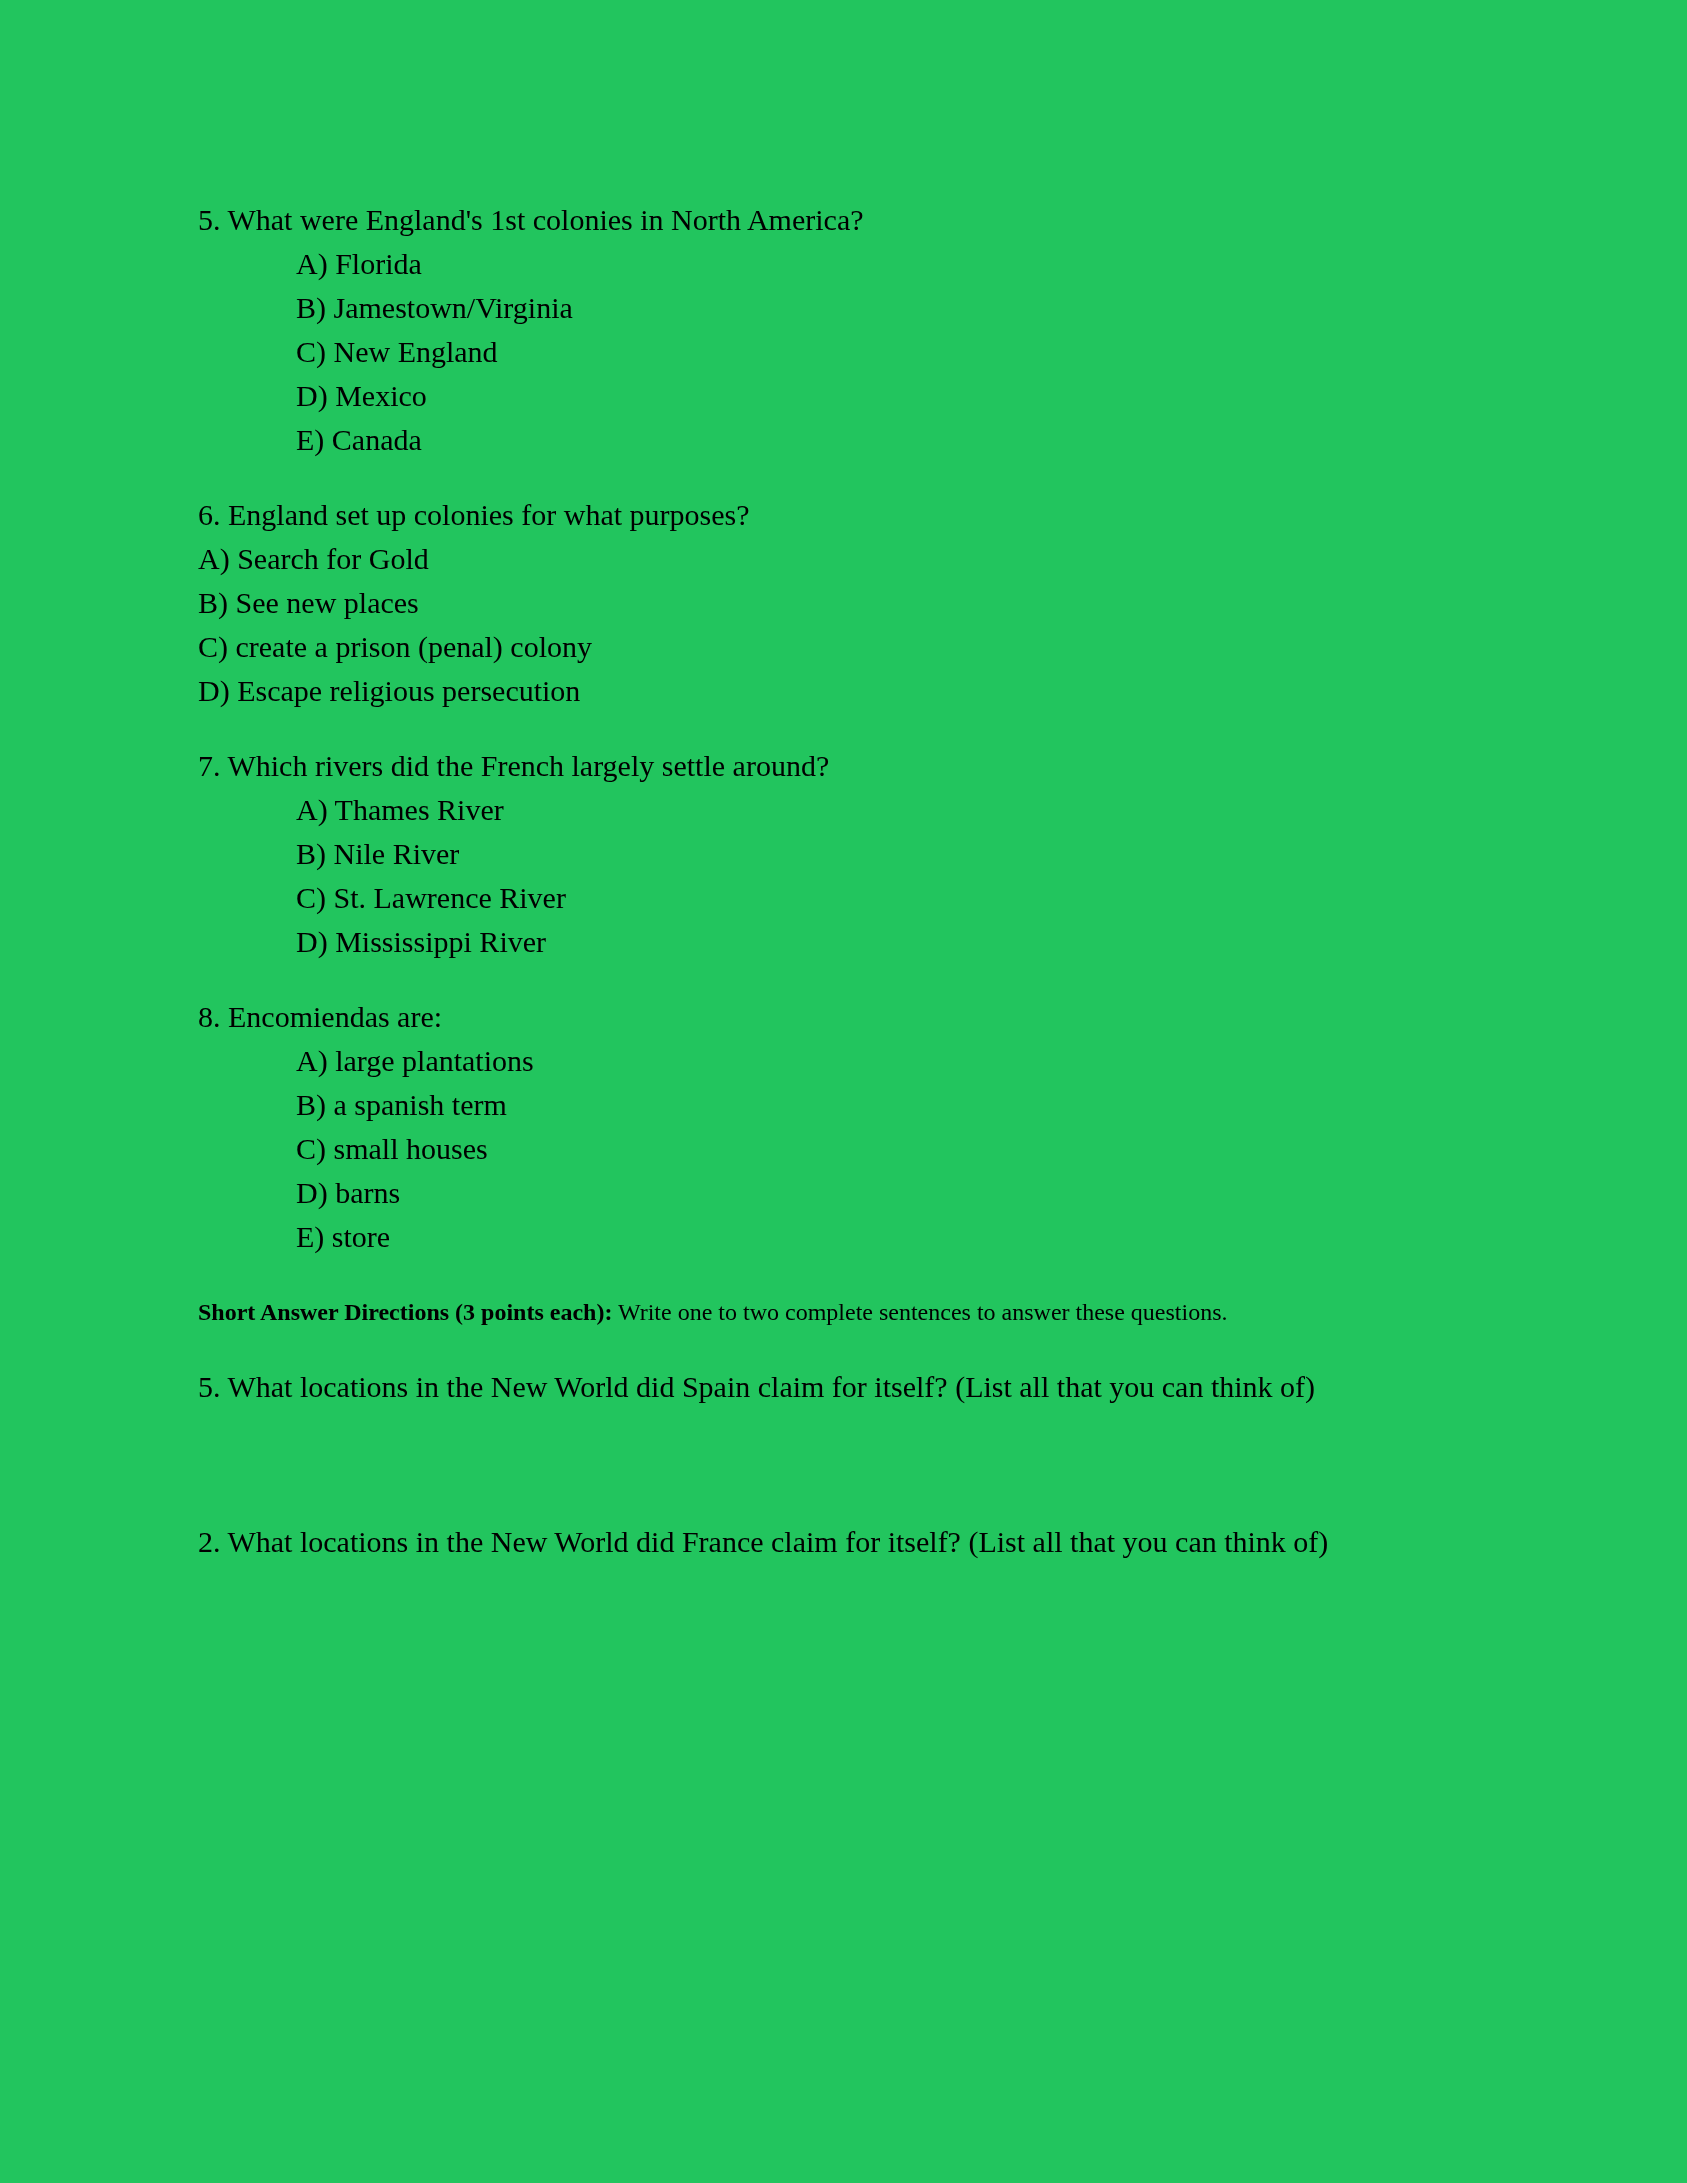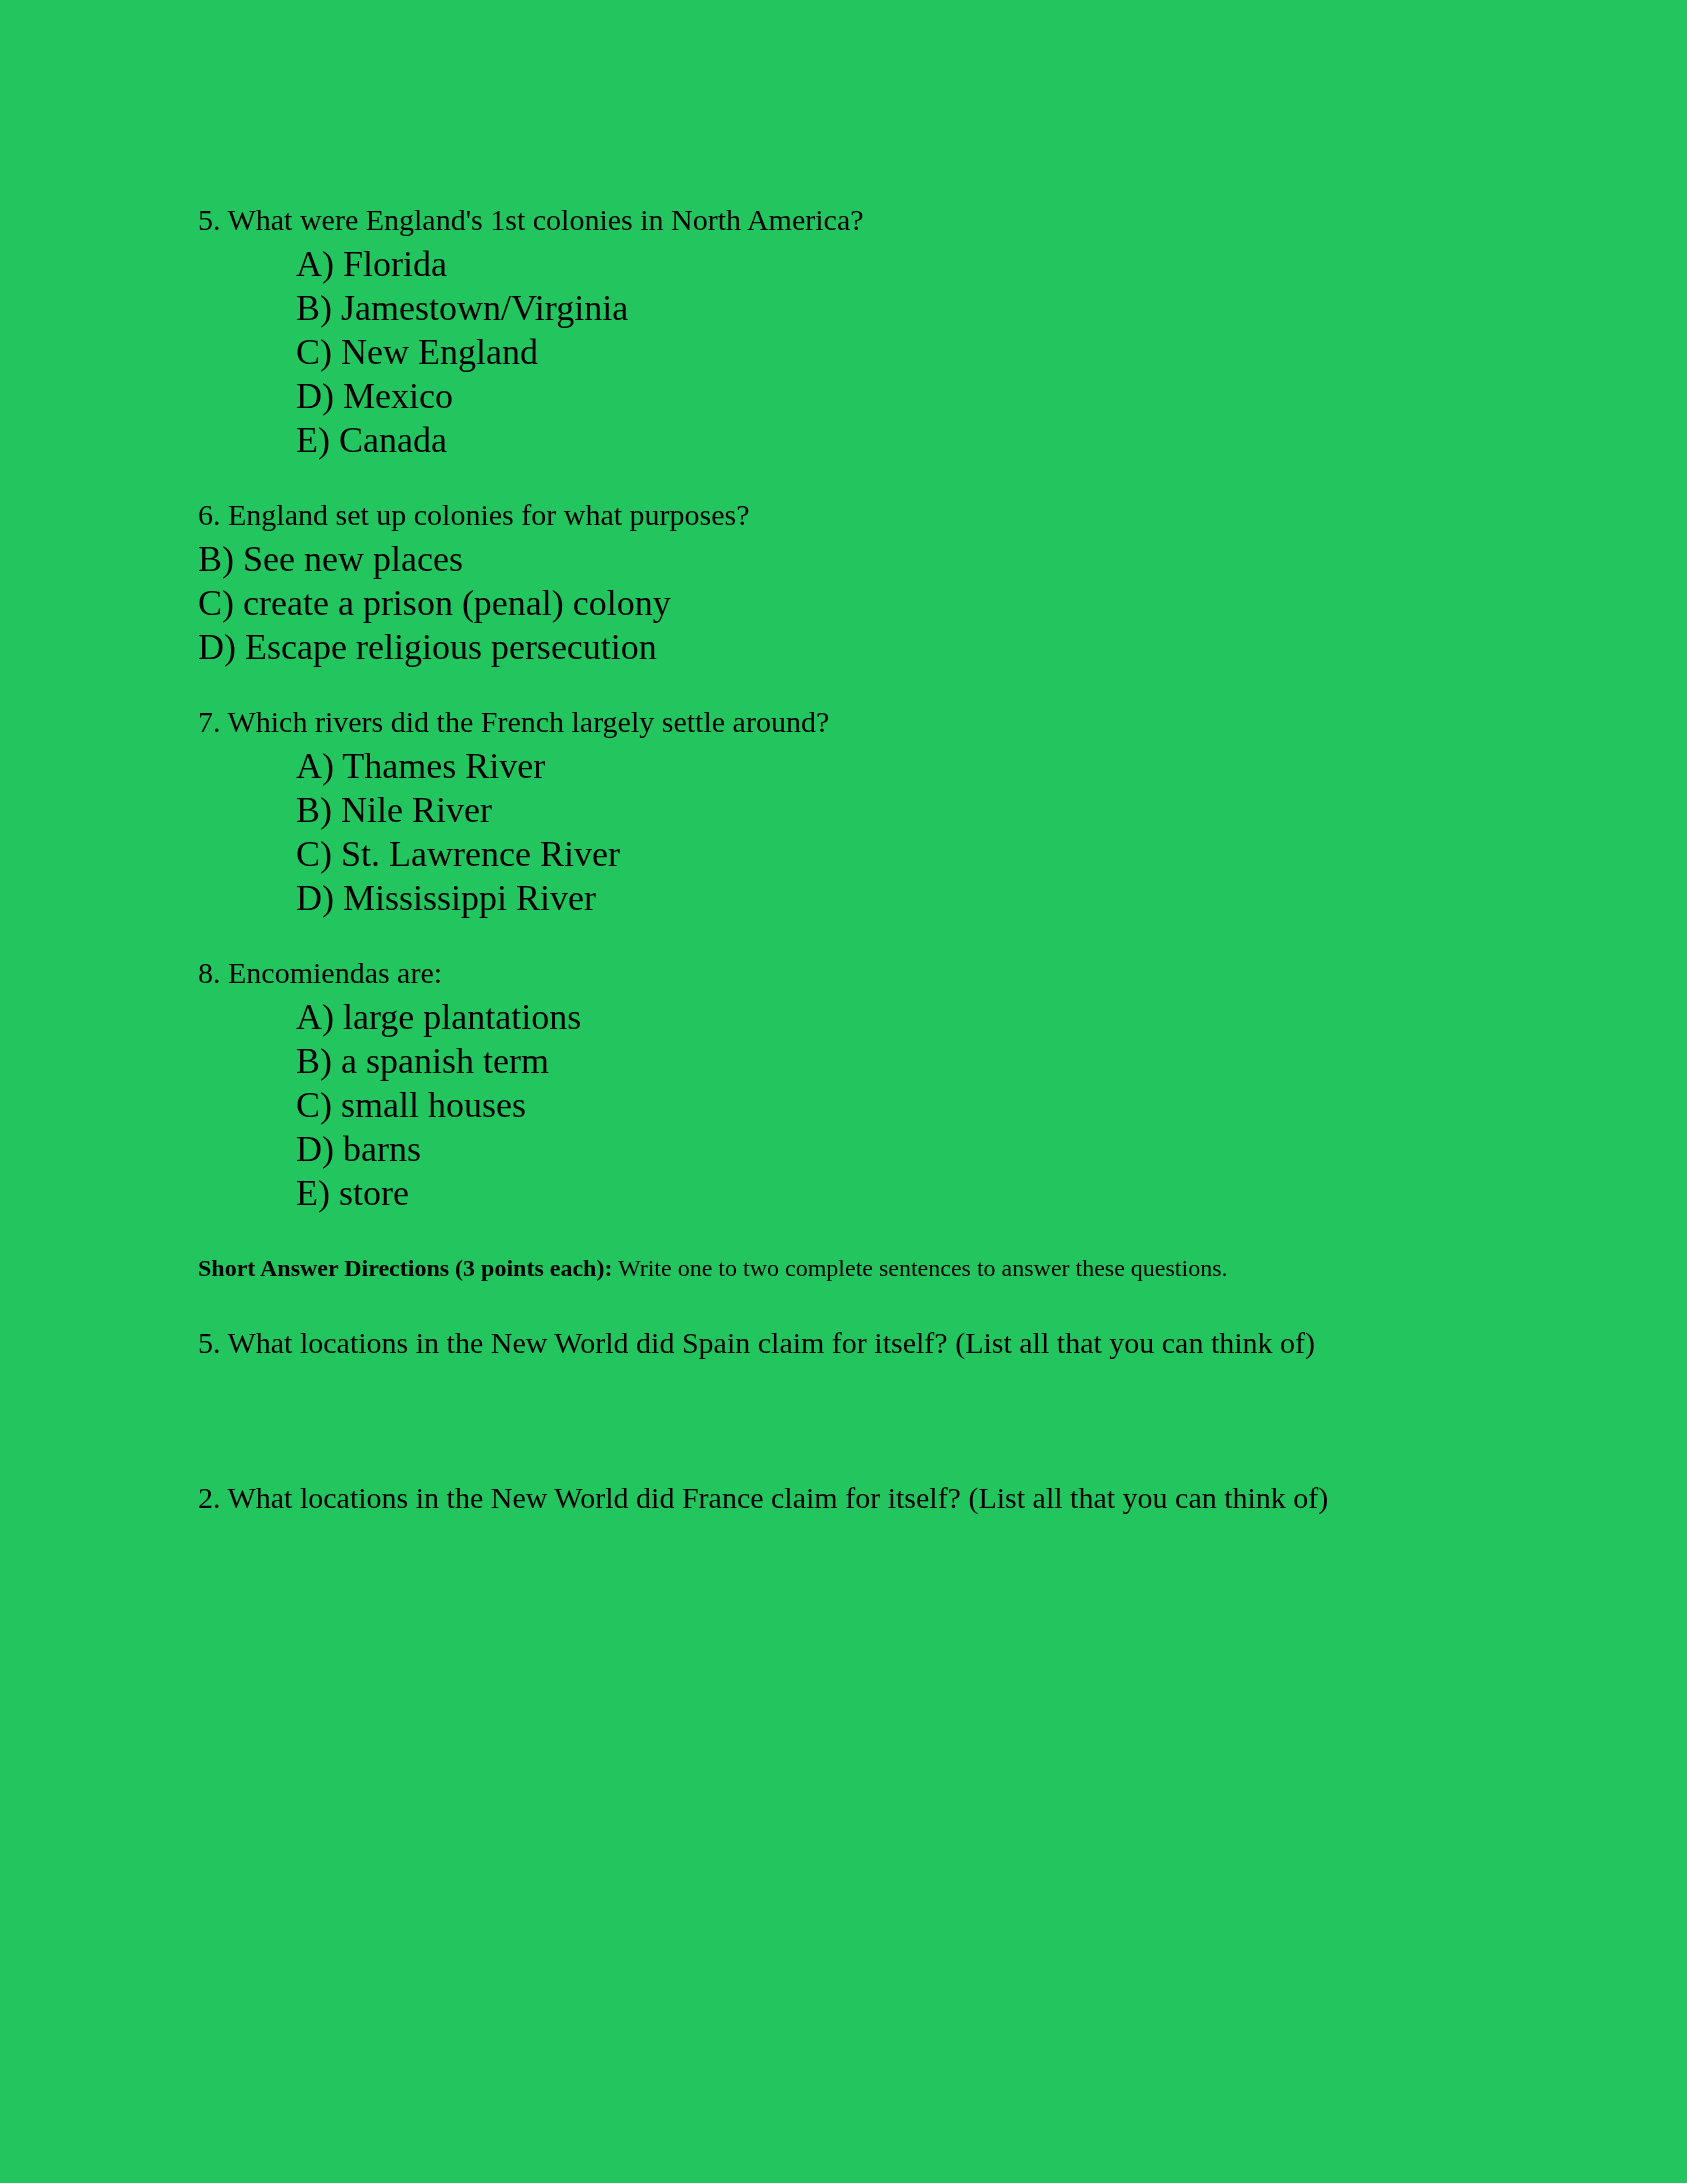--- a/index.html
+++ b/index.html
@@ -26,21 +26,21 @@
   .mc-block {
     margin: 0 0 31px 0;
   }
   .q-line {
     font-size: 30px;
     line-height: 44px;
     margin: 0;
     white-space: pre-wrap;
   }
   .opt-line {
-    font-size: 36px;
+    font-size: 30px;
     line-height: 44px;
     margin: 0;
     white-space: pre-wrap;
   }
   .opt-line.indented {
     padding-left: 98px;
   }
   .opt-line.flush {
     padding-left: 0;
   }
@@ -78,20 +78,21 @@
       <p class="q-line">5. What were England's 1st colonies in North America?</p>
       <p class="opt-line indented">A) Florida</p>
       <p class="opt-line indented">B) Jamestown/Virginia</p>
       <p class="opt-line indented">C) New England</p>
       <p class="opt-line indented">D) Mexico</p>
       <p class="opt-line indented">E) Canada</p>
     </div>
 
     <div class="mc-block">
       <p class="q-line">6. England set up colonies for what purposes?</p>
+      <p class="opt-line flush">A) Search for Gold</p>
       <p class="opt-line flush">B) See new places</p>
       <p class="opt-line flush">C) create a prison (penal) colony</p>
       <p class="opt-line flush">D) Escape religious persecution</p>
     </div>
 
     <div class="mc-block">
       <p class="q-line">7. Which rivers did the French largely settle around?</p>
       <p class="opt-line indented">A) Thames River</p>
       <p class="opt-line indented">B) Nile River</p>
       <p class="opt-line indented">C) St. Lawrence River</p>

